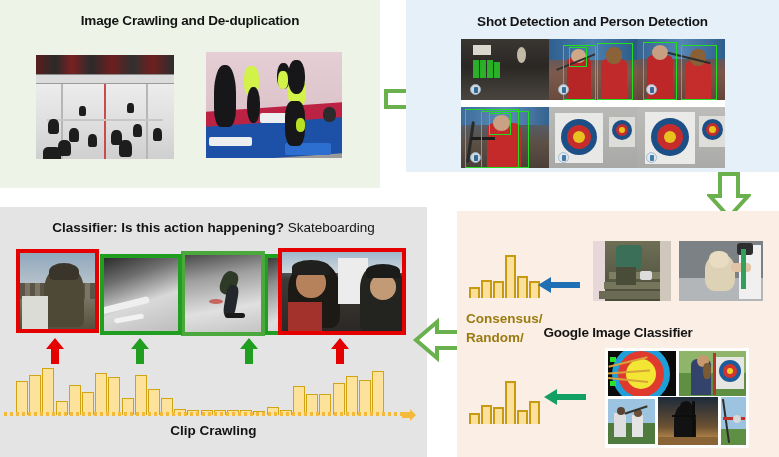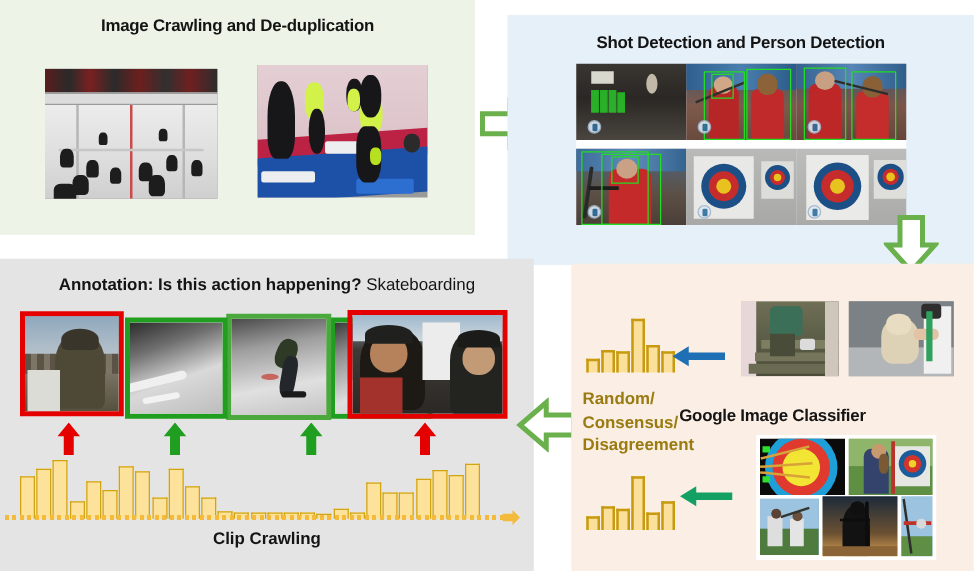--- a/index.html
+++ b/index.html
@@ -7,21 +7,21 @@
     width: 779px; height: 457px;
     background: #ffffff;
     font-family: "Liberation Sans", sans-serif;
     position: relative;
     overflow: hidden;
   }
   .panel { position: absolute; }
 
   
   #panel-crawl   { left: 0;   top: 0;   width: 380px; height: 188px; background: #edf4e7; }
-  #panel-shot    { left: 406px; top: 12px; width: 373px; height: 200px; background: #e6f0f9; }
+  #panel-shot    { left: 406px; top: 0; width: 373px; height: 172px; background: #e6f0f9; }
   #panel-annot   { left: 0;   top: 207px; width: 427px; height: 250px; background: #e4e4e4; }
   #panel-class   { left: 457px; top: 211px; width: 322px; height: 246px; background: #fbeee4; }
 
   
   .panel-title {
     position: absolute; width: 100%; text-align: center;
     font-weight: bold; font-size: 13.5px; color: #141414;
     letter-spacing: -0.2px;
   }
   #title-crawl { top: 13px; }
@@ -232,21 +232,21 @@
 <div class="arrow" style="left:707px; top:172px;">
   <svg width="44" height="48" viewBox="0 0 44 48">
     <polygon points="13,2 31,2 31,24 41,24 22,45 3,24 13,24" fill="#ffffff" stroke="#6ab04c" stroke-width="4" stroke-linejoin="miter"></polygon>
   </svg>
 </div>
 
 <div class="panel" id="panel-annot">
 </div>
 
 <div id="title-annot">
-  <span class="bold">Annotation: Is this action happening?</span><span class="norm"> Skateboarding</span>
+  <span class="bold">Classifier: Is this action happening?</span><span class="norm"> Skateboarding</span>
 </div>
 
 <div class="thumb tb-red" style="left:16px; top:249px; width:83px; height:84px; z-index:5;">
   <div class="inner" style="background:linear-gradient(180deg,#6d7f93 0%,#8b8477 40%,#56503f 100%);">
     <div style="position:absolute;left:0;top:0;width:100%;height:44%;background:linear-gradient(180deg,#8fa8bd,#b9c4cc);"></div>
     <div style="position:absolute;left:0;top:40%;width:100%;height:20%;background:repeating-linear-gradient(90deg,#5b5346 0 5px,#7c7464 5px 10px);"></div>
     <div style="position:absolute;left:24px;top:14px;width:40px;height:60px;background:#4e4836;border-radius:40% 40% 12% 12%;"></div>
     <div style="position:absolute;left:29px;top:10px;width:30px;height:17px;background:#3a352a;border-radius:50% 50% 20% 20%;"></div>
     <div style="position:absolute;left:2px;top:56%;width:26px;height:34px;background:#dcdcd6;"></div>
   </div>
@@ -443,23 +443,22 @@
     <div class="bar" style="width: 11px; height: 21.7222px; margin-right: 1px;"></div>
     <div class="bar" style="width: 11px; height: 16.6111px; margin-right: 1px;"></div>
   </div>
 <div class="arrow" style="left:538px; top:276px;">
   <svg width="42" height="18" viewBox="0 0 42 18">
     <polygon points="0,9 13,1 13,6 42,6 42,12 13,12 13,17" fill="#1f6fb5"></polygon>
   </svg>
 </div>
 
 <div id="label-rcd">
+  <div>Consensus/</div>
   <div>Random/</div>
-  <div>Consensus/</div>
-  <div>Disagreement</div>
 </div>
 
 <div class="hist small-hist" id="hist-gic" style="left:469px; top:376px; height:48px;">
     <div class="bar" style="width: 11px; height: 11.5px; margin-right: 1px;"></div>
     <div class="bar" style="width: 11px; height: 19.1667px; margin-right: 1px;"></div>
     <div class="bar" style="width: 11px; height: 16.6111px; margin-right: 1px;"></div>
     <div class="bar" style="width: 11px; height: 43.4444px; margin-right: 1px;"></div>
     <div class="bar" style="width: 11px; height: 14.0556px; margin-right: 1px;"></div>
     <div class="bar" style="width: 11px; height: 23px; margin-right: 1px;"></div>
   </div>

